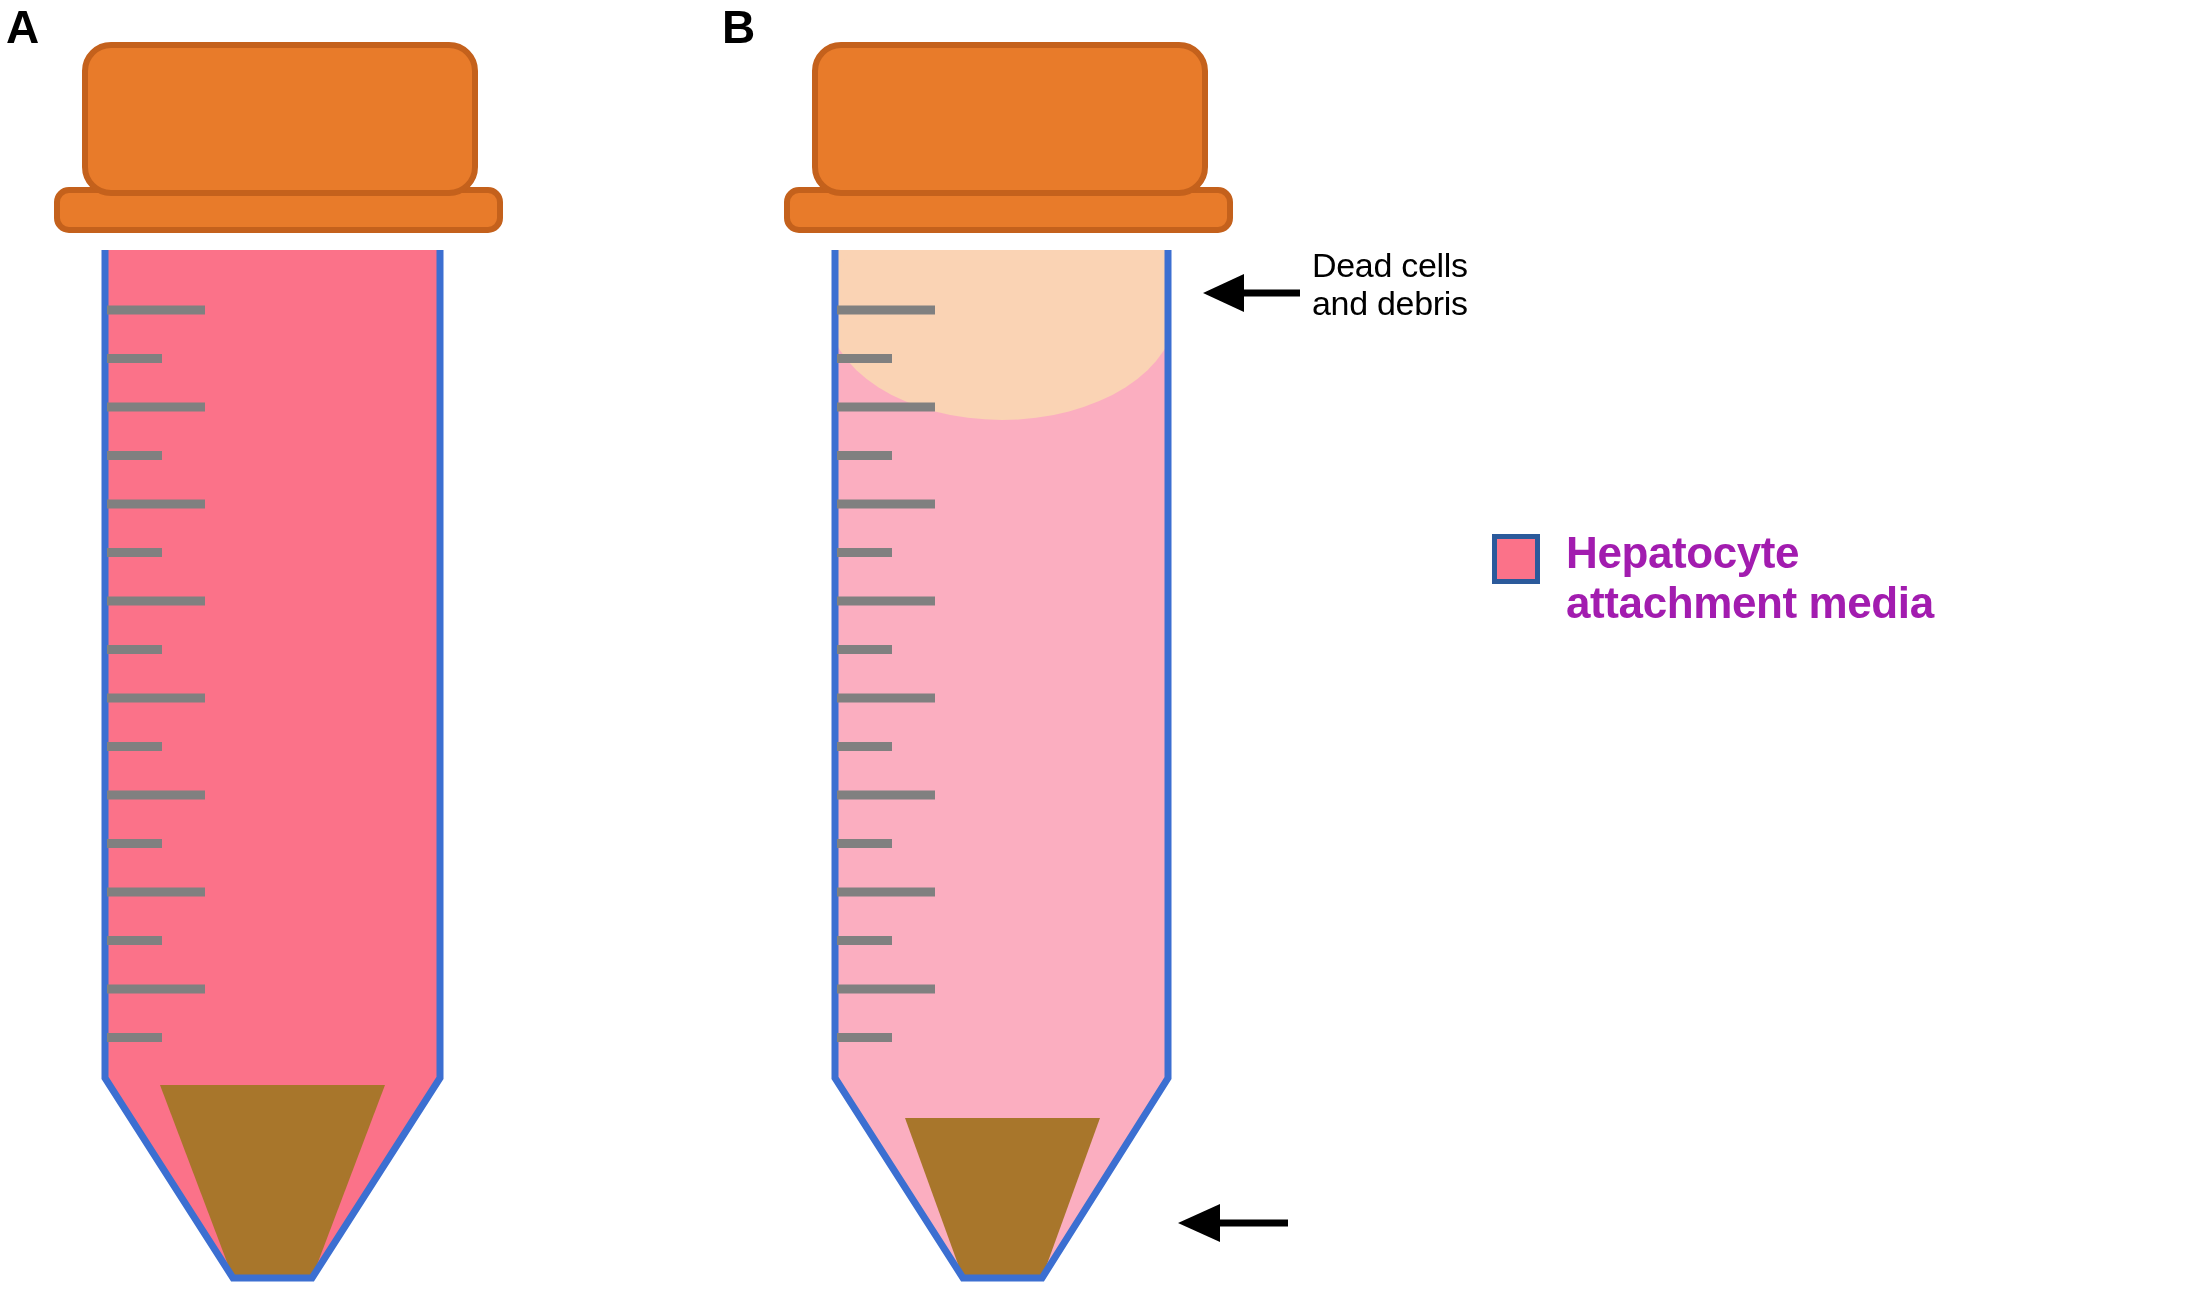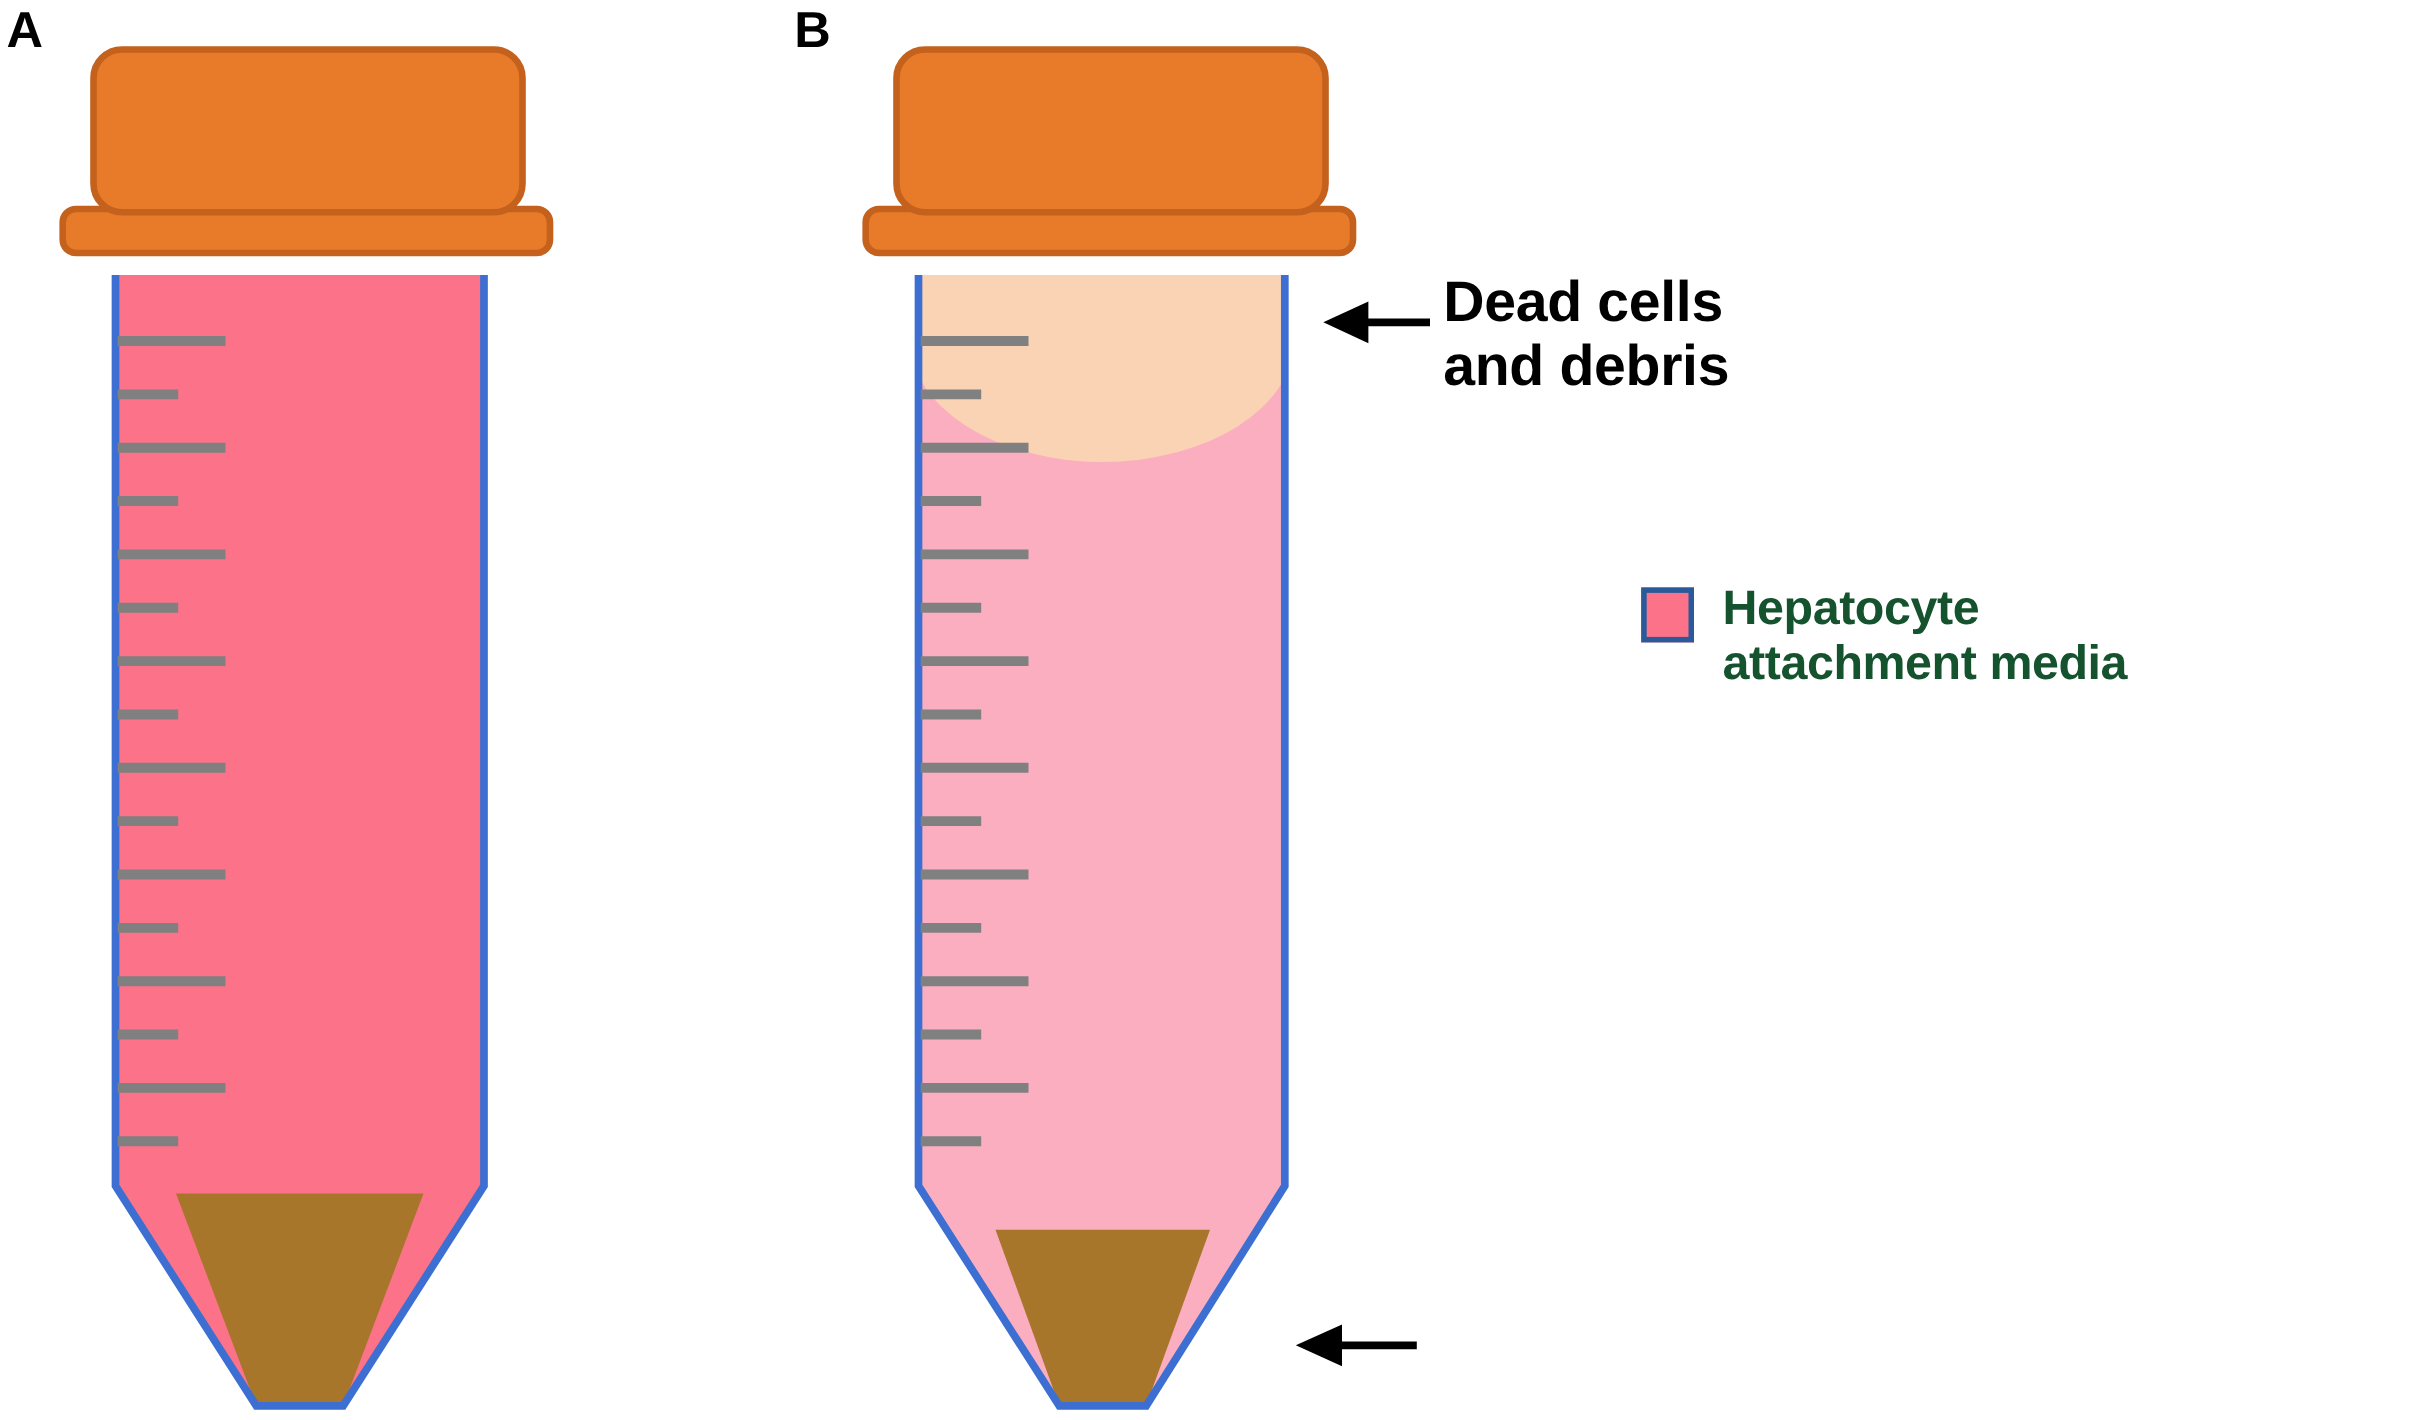--- a/index.html
+++ b/index.html
@@ -9,34 +9,34 @@
   svg.diagram{position:absolute;left:0;top:0;width:2208px;height:1291px;display:block;}
 
   .panel-letter{
     position:absolute;font-weight:bold;font-size:46px;color:#000;
     font-family:"Liberation Sans", sans-serif;line-height:1;letter-spacing:-0.5px;
   }
   #panel-a-letter{left:6px;top:4px;}
   #panel-b-letter{left:722px;top:4px;}
 
   .callout{
-    position:absolute;font-weight:bold;font-size:52px;color:#000;
+    position:absolute;font-weight:normal;font-size:34px;color:#000;
     line-height:1.12;white-space:pre-line;letter-spacing:-0.3px;
   }
   #callout-dead{left:1312px;top:246px;}
   #callout-viable{left:1300px;top:1176px;}
 
   .legend{position:absolute;left:1492px;top:528px;width:700px;}
   .legend-row{display:flex;align-items:flex-start;margin-bottom:54px;}
   .legend-swatch{
     width:48px;height:50px;flex:0 0 48px;margin-right:26px;margin-top:6px;
     border:5px solid #2B5A9B;box-sizing:border-box;
   }
   .legend-label{
-    font-weight:bold;font-size:44px;color:#14532d;line-height:1.14;
+    font-weight:bold;font-size:44px;color:#a21caf;line-height:1.14;
     white-space:pre-line;letter-spacing:-0.4px;
   }
 </style>
 </head>
 <body>
 
 <div class="stage">
 
   <svg class="diagram" viewBox="0 0 2208 1291" xmlns="http://www.w3.org/2000/svg">
     <defs>

